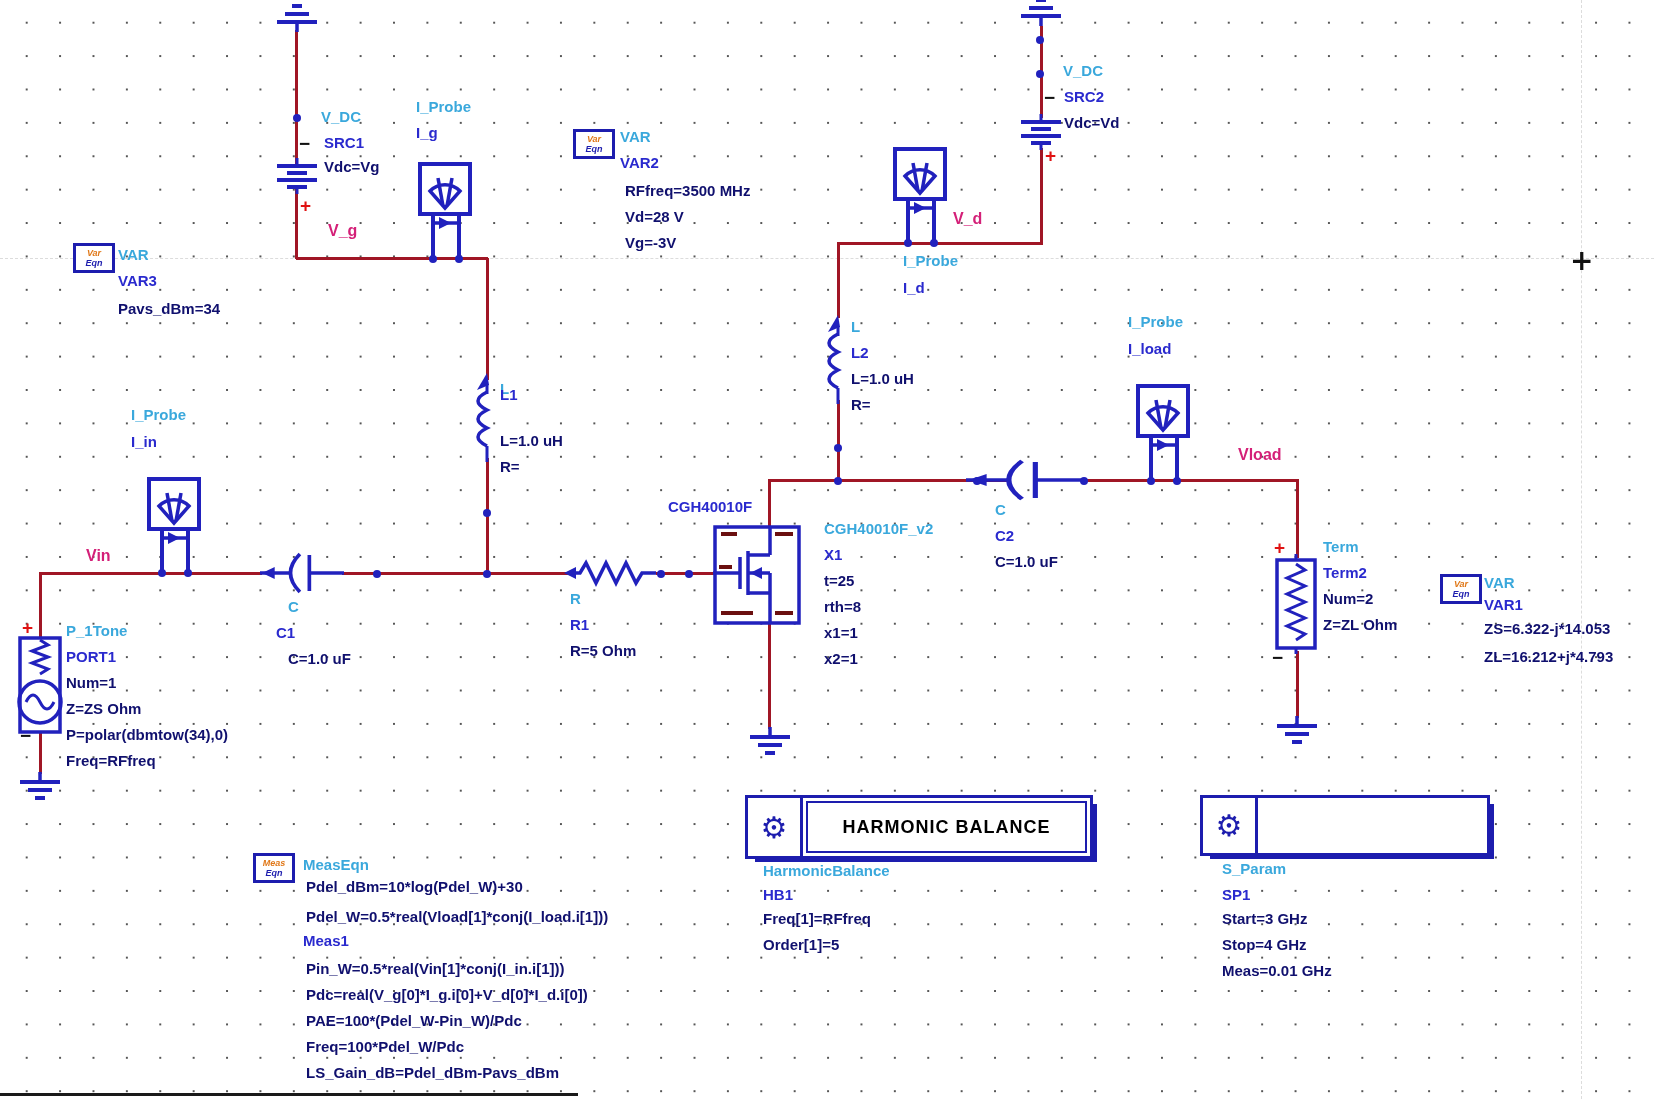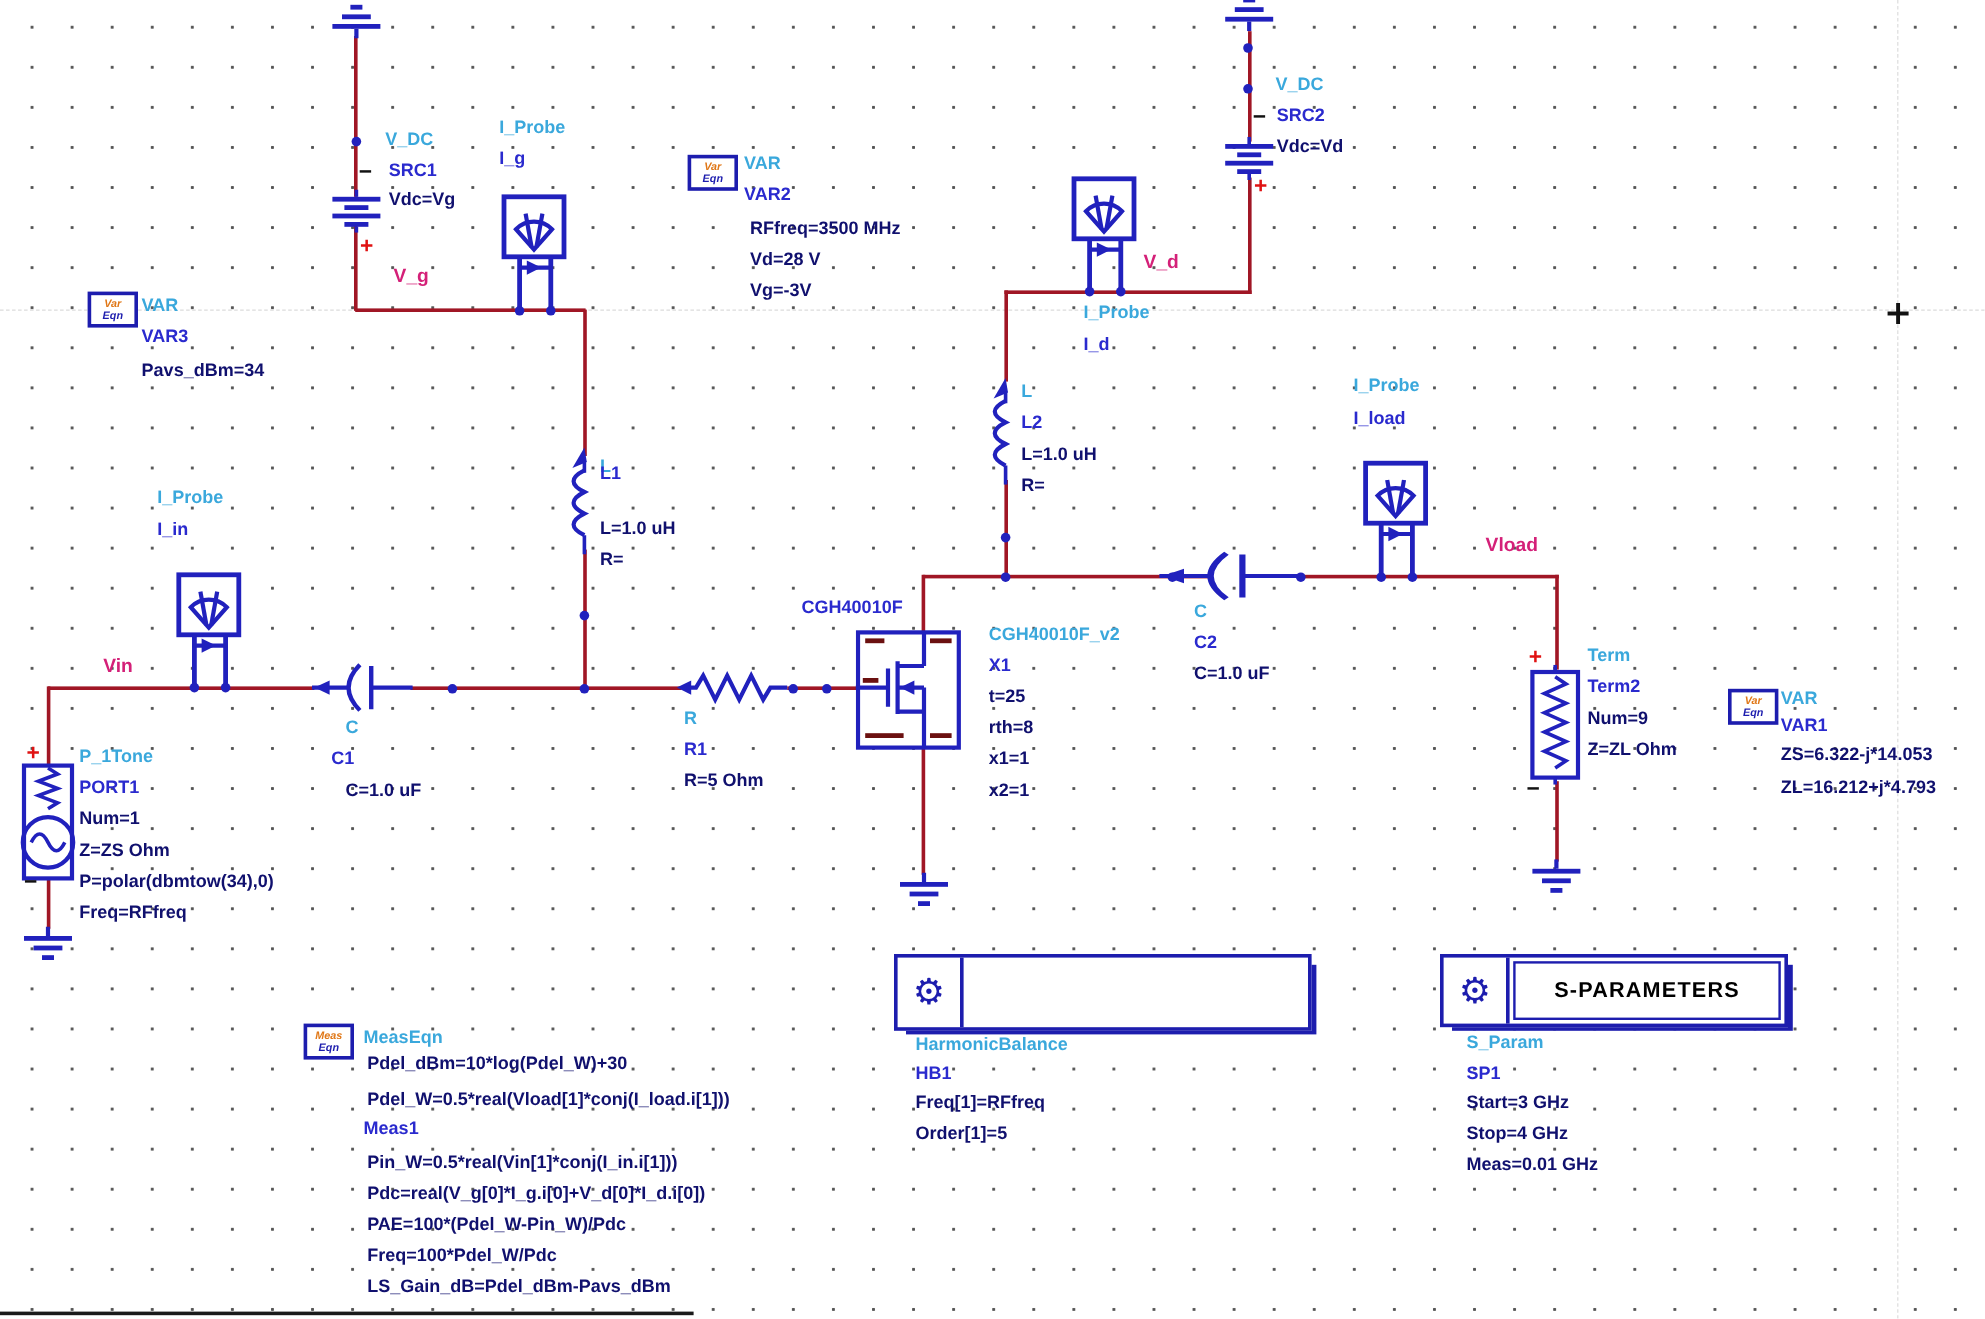--- a/index.html
+++ b/index.html
@@ -238,24 +238,24 @@
   <div class="dot" style="left:483px;top:509px"></div>
   <div class="dot" style="left:657px;top:570px"></div>
   <div class="dot" style="left:685px;top:570px"></div>
   <div class="dot" style="left:834px;top:444px"></div>
   <div class="dot" style="left:834px;top:477px"></div>
   <div class="dot" style="left:973px;top:477px"></div>
   <div class="dot" style="left:1080px;top:477px"></div>
 
   <div class="ctrl" style="left:745px;top:795px;width:342px;height:58px">
     <div class="ctrl-icon">⚙</div>
+    <div class="ctrl-title">HARMONIC BALANCE</div>
   </div>
   <div class="ctrl" style="left:1200px;top:795px;width:284px;height:55px">
     <div class="ctrl-icon">⚙</div>
-    <div class="ctrl-title">S-PARAMETERS</div>
   </div>
 
   <div class="vic" style="left:573px;top:129px">
     <span class="a">Var</span>
     <span class="b">Eqn</span>
   </div>
   <div class="vic" style="left:73px;top:243px">
     <span class="a">Var</span>
     <span class="b">Eqn</span>
   </div>
@@ -341,21 +341,21 @@
   <div class="lbl n" style="left:995px;top:527px">C2</div>
   <div class="lbl p" style="left:995px;top:553px">C=1.0 uF</div>
 
   <div class="lbl t" style="left:1128px;top:313px">I_Probe</div>
   <div class="lbl n" style="left:1128px;top:340px">I_load</div>
   <div class="lbl net" style="left:1238px;top:446px">Vload</div>
 
   <div class="lbl sgp" style="left:1274px;top:542px">+</div>
   <div class="lbl t" style="left:1323px;top:538px">Term</div>
   <div class="lbl n" style="left:1323px;top:564px">Term2</div>
-  <div class="lbl p" style="left:1323px;top:590px">Num=9</div>
+  <div class="lbl p" style="left:1323px;top:590px">Num=2</div>
   <div class="lbl p" style="left:1323px;top:616px">Z=ZL Ohm</div>
   <div class="lbl sgm" style="left:1272px;top:652px">−</div>
 
   <div class="lbl t" style="left:1484px;top:574px">VAR</div>
   <div class="lbl n" style="left:1484px;top:596px">VAR1</div>
   <div class="lbl p" style="left:1484px;top:620px">ZS=6.322-j*14.053</div>
   <div class="lbl p" style="left:1484px;top:648px">ZL=16.212+j*4.793</div>
 
   <div class="lbl t" style="left:763px;top:862px">HarmonicBalance</div>
   <div class="lbl n" style="left:763px;top:886px">HB1</div>

